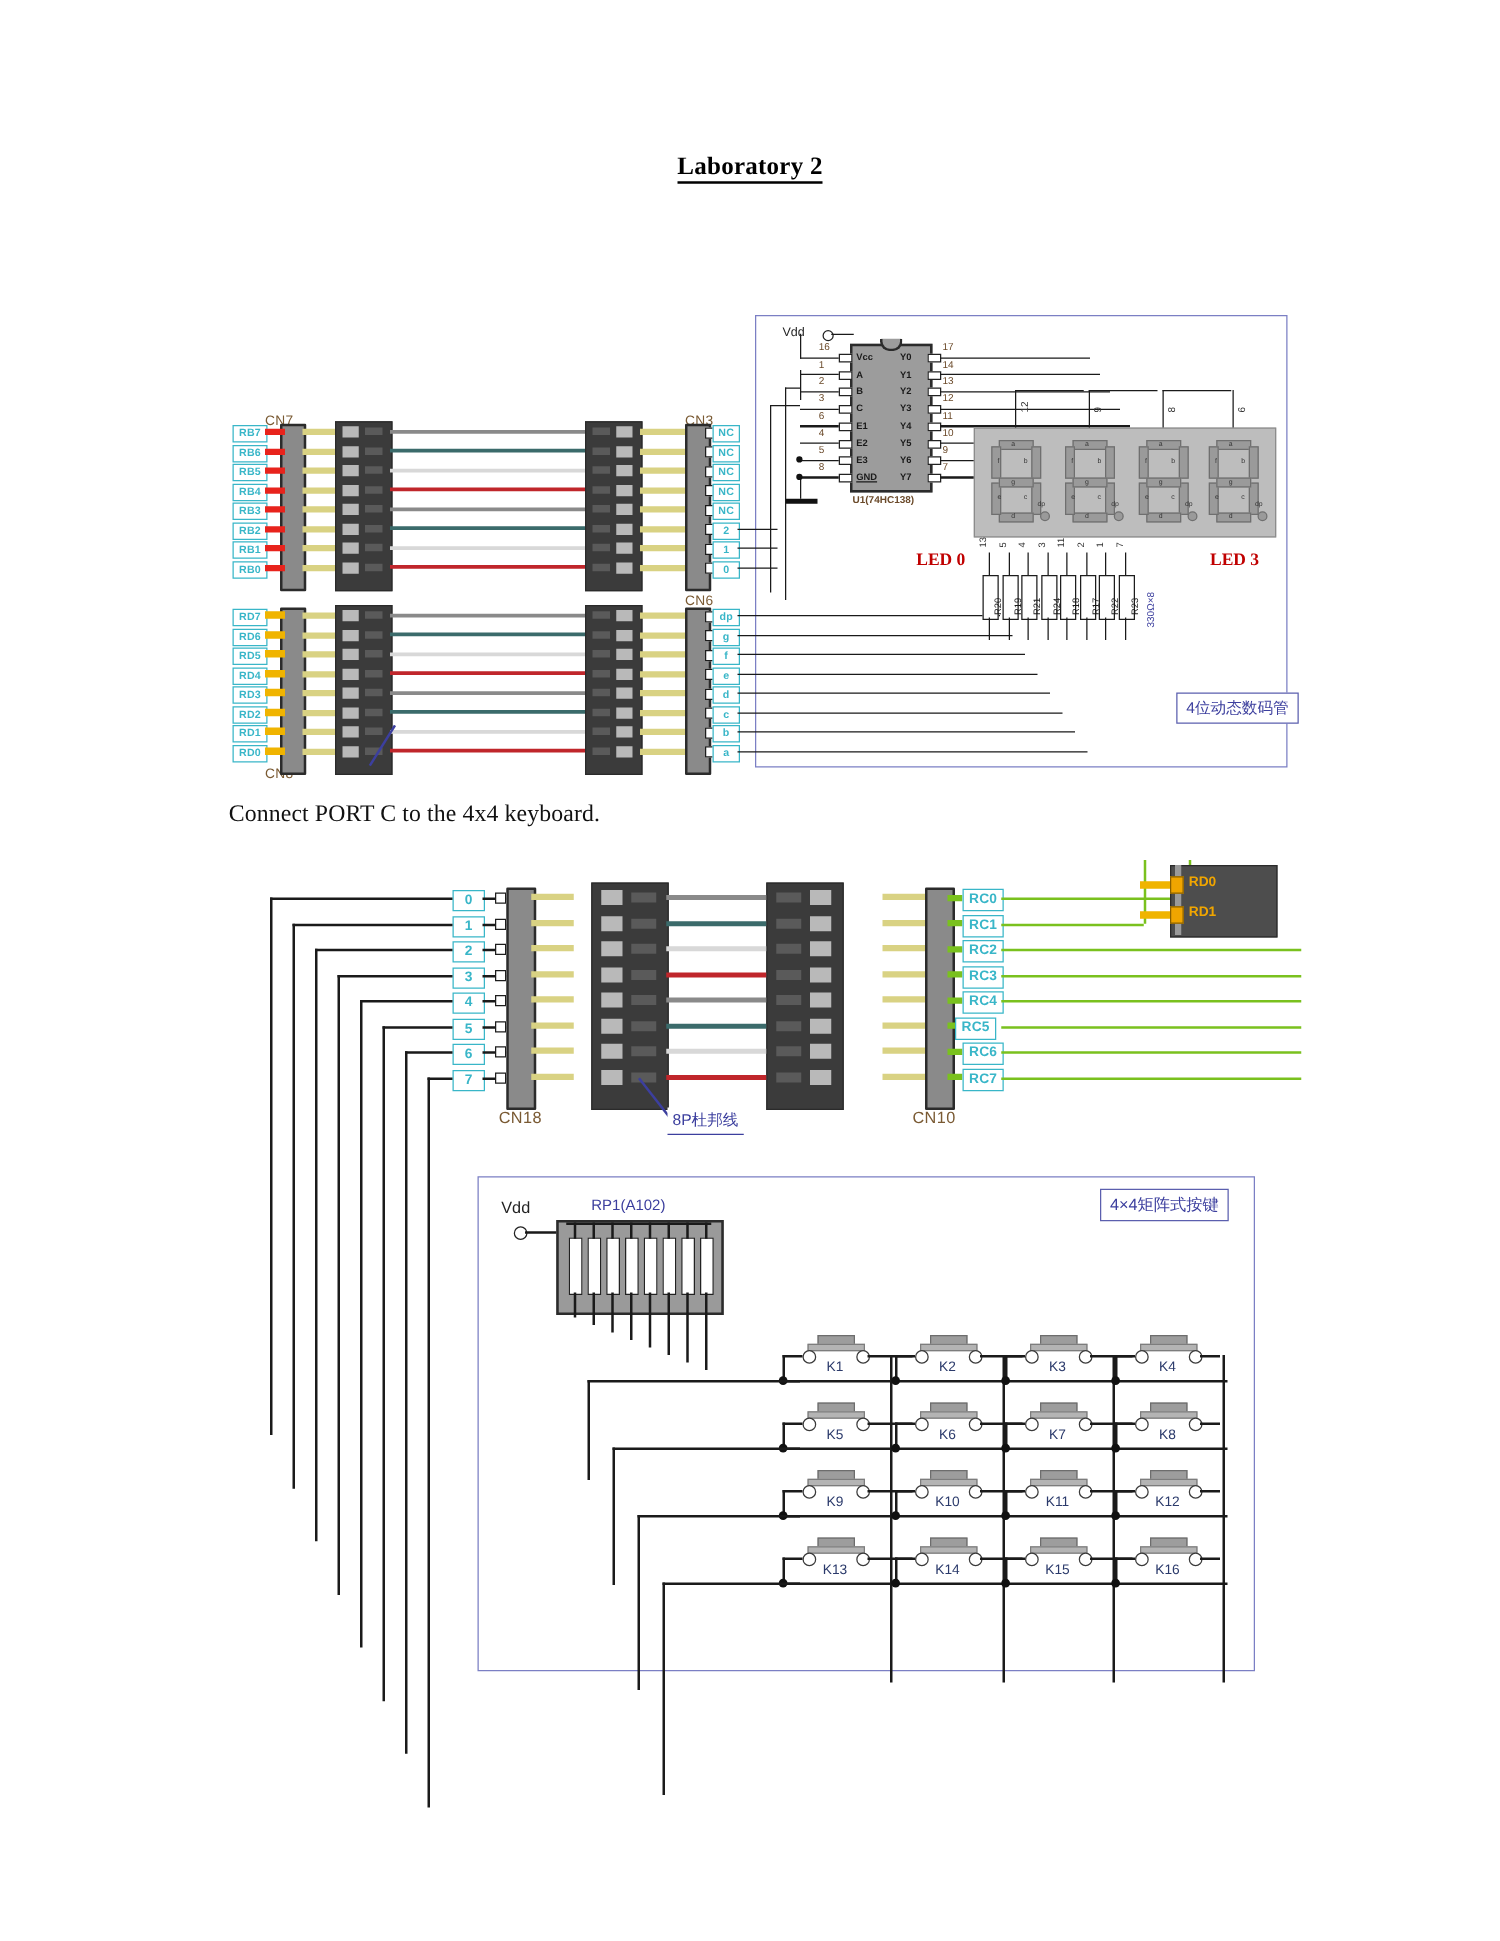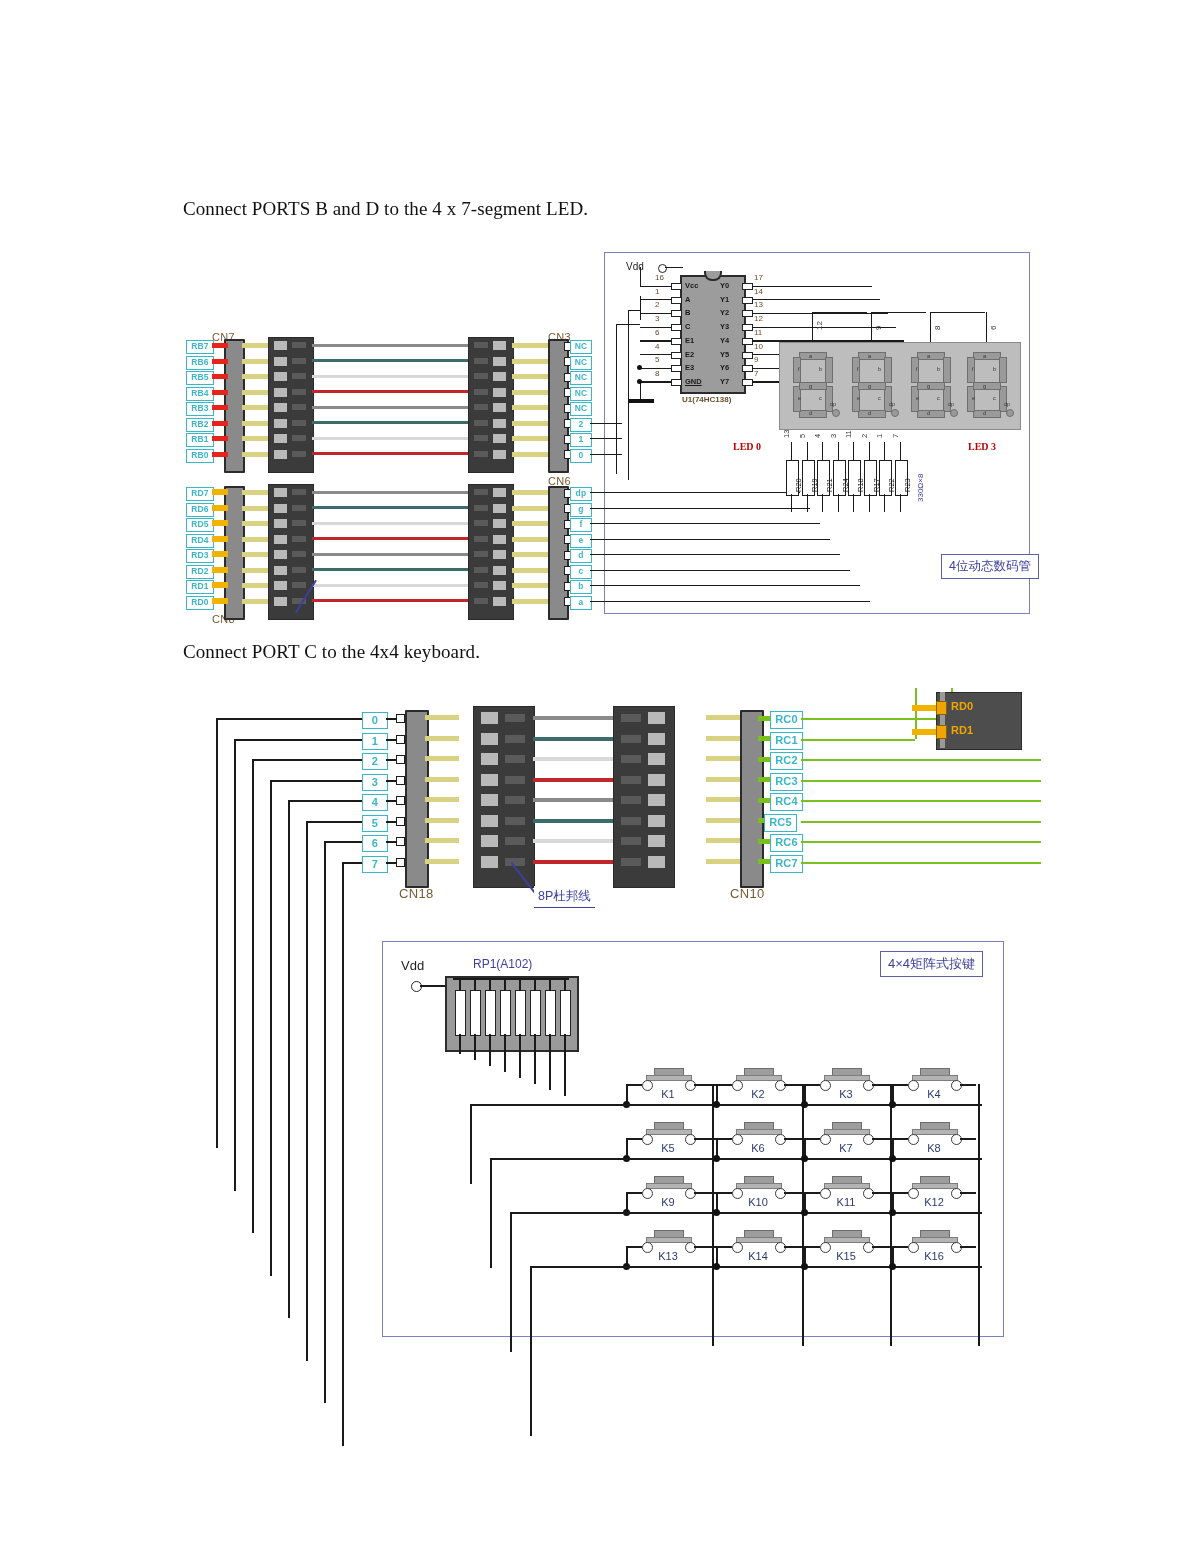--- a/index.html
+++ b/index.html
@@ -48,21 +48,21 @@
   .ln{position:absolute;background:#1a1a1a;}
 
   
   .led-body{position:absolute;background:#bdbdbd;border:1px solid #8c8c8c;}
   .digit{position:absolute;width:44px;height:66px;}
   .seg{position:absolute;background:#9a9a9a;border:1px solid #6f6f6f;}
   .seg-h{height:6px;}
   .seg-v{width:6px;}
   .seg-lbl{position:absolute;font-family:"Liberation Sans",sans-serif;font-size:5.5px;color:#333;}
   .dp{position:absolute;width:6px;height:6px;border-radius:50%;background:#9a9a9a;border:1px solid #6f6f6f;}
-  .ledname{position:absolute;color:#c00000;font-family:"Liberation Serif",serif;font-weight:bold;font-size:10px;}
+  .ledname{position:absolute;color:#c00000;font-family:"Liberation Serif",serif;font-weight:bold;font-size:14px;}
 
   
   .res{position:absolute;width:11px;background:#fff;border:1.6px solid #1d1d1d;}
   .res-t{position:absolute;font-family:"Liberation Sans",sans-serif;font-size:7.5px;color:#1a1a1a;
     transform:rotate(-90deg);transform-origin:0 0;white-space:nowrap;}
   .vert-t{position:absolute;font-family:"Liberation Sans",sans-serif;font-size:8px;color:#333;
     transform:rotate(-90deg);transform-origin:0 0;white-space:nowrap;}
 
   
   .key{position:absolute;width:56px;height:30px;}
@@ -80,22 +80,24 @@
   .kbox{position:absolute;background:#4d4d4d;border:1px solid #2b2b2b;}
   .kbox-lbl{position:absolute;font-family:"Liberation Sans",sans-serif;font-size:11px;
     font-weight:bold;color:#f0a500;}
   .arrow-note{position:absolute;background:#3c3f9e;height:1.6px;transform-origin:0 0;}
 </style>
 </head>
 <body>
 
 <div class="page">
 
-
-  <div class="instr instr-1">Connect PORTS B and D to the 4 x 7-segment LED.</div>
+  <div class="doc-title">
+    <span>Laboratory 2</span>
+  </div>
+
 
   <div class="sch" id="fig1" style="left:0;top:0;width:1200px;height:620px;">
       <div class="frame" style="left:604px;top:252px;width:424px;height:360px;"></div>
       <div class="cnlabel" style="left:212px;top:331px;">CN7</div>
       <div class="hdr" style="left:224px;top:339px;width:17px;height:130px;"></div>
       <div class="nl" style="left:186px;top:340px;width:26px;">RB7</div>
       <div class="pin-red" style="left:212px;top:343px;width:16px;"></div>
       <div class="pin" style="left:242px;top:343px;width:28px;"></div>
       <div class="nl" style="left:186px;top:355.5px;width:26px;">RB6</div>
       <div class="pin-red" style="left:212px;top:358.5px;width:16px;"></div>

